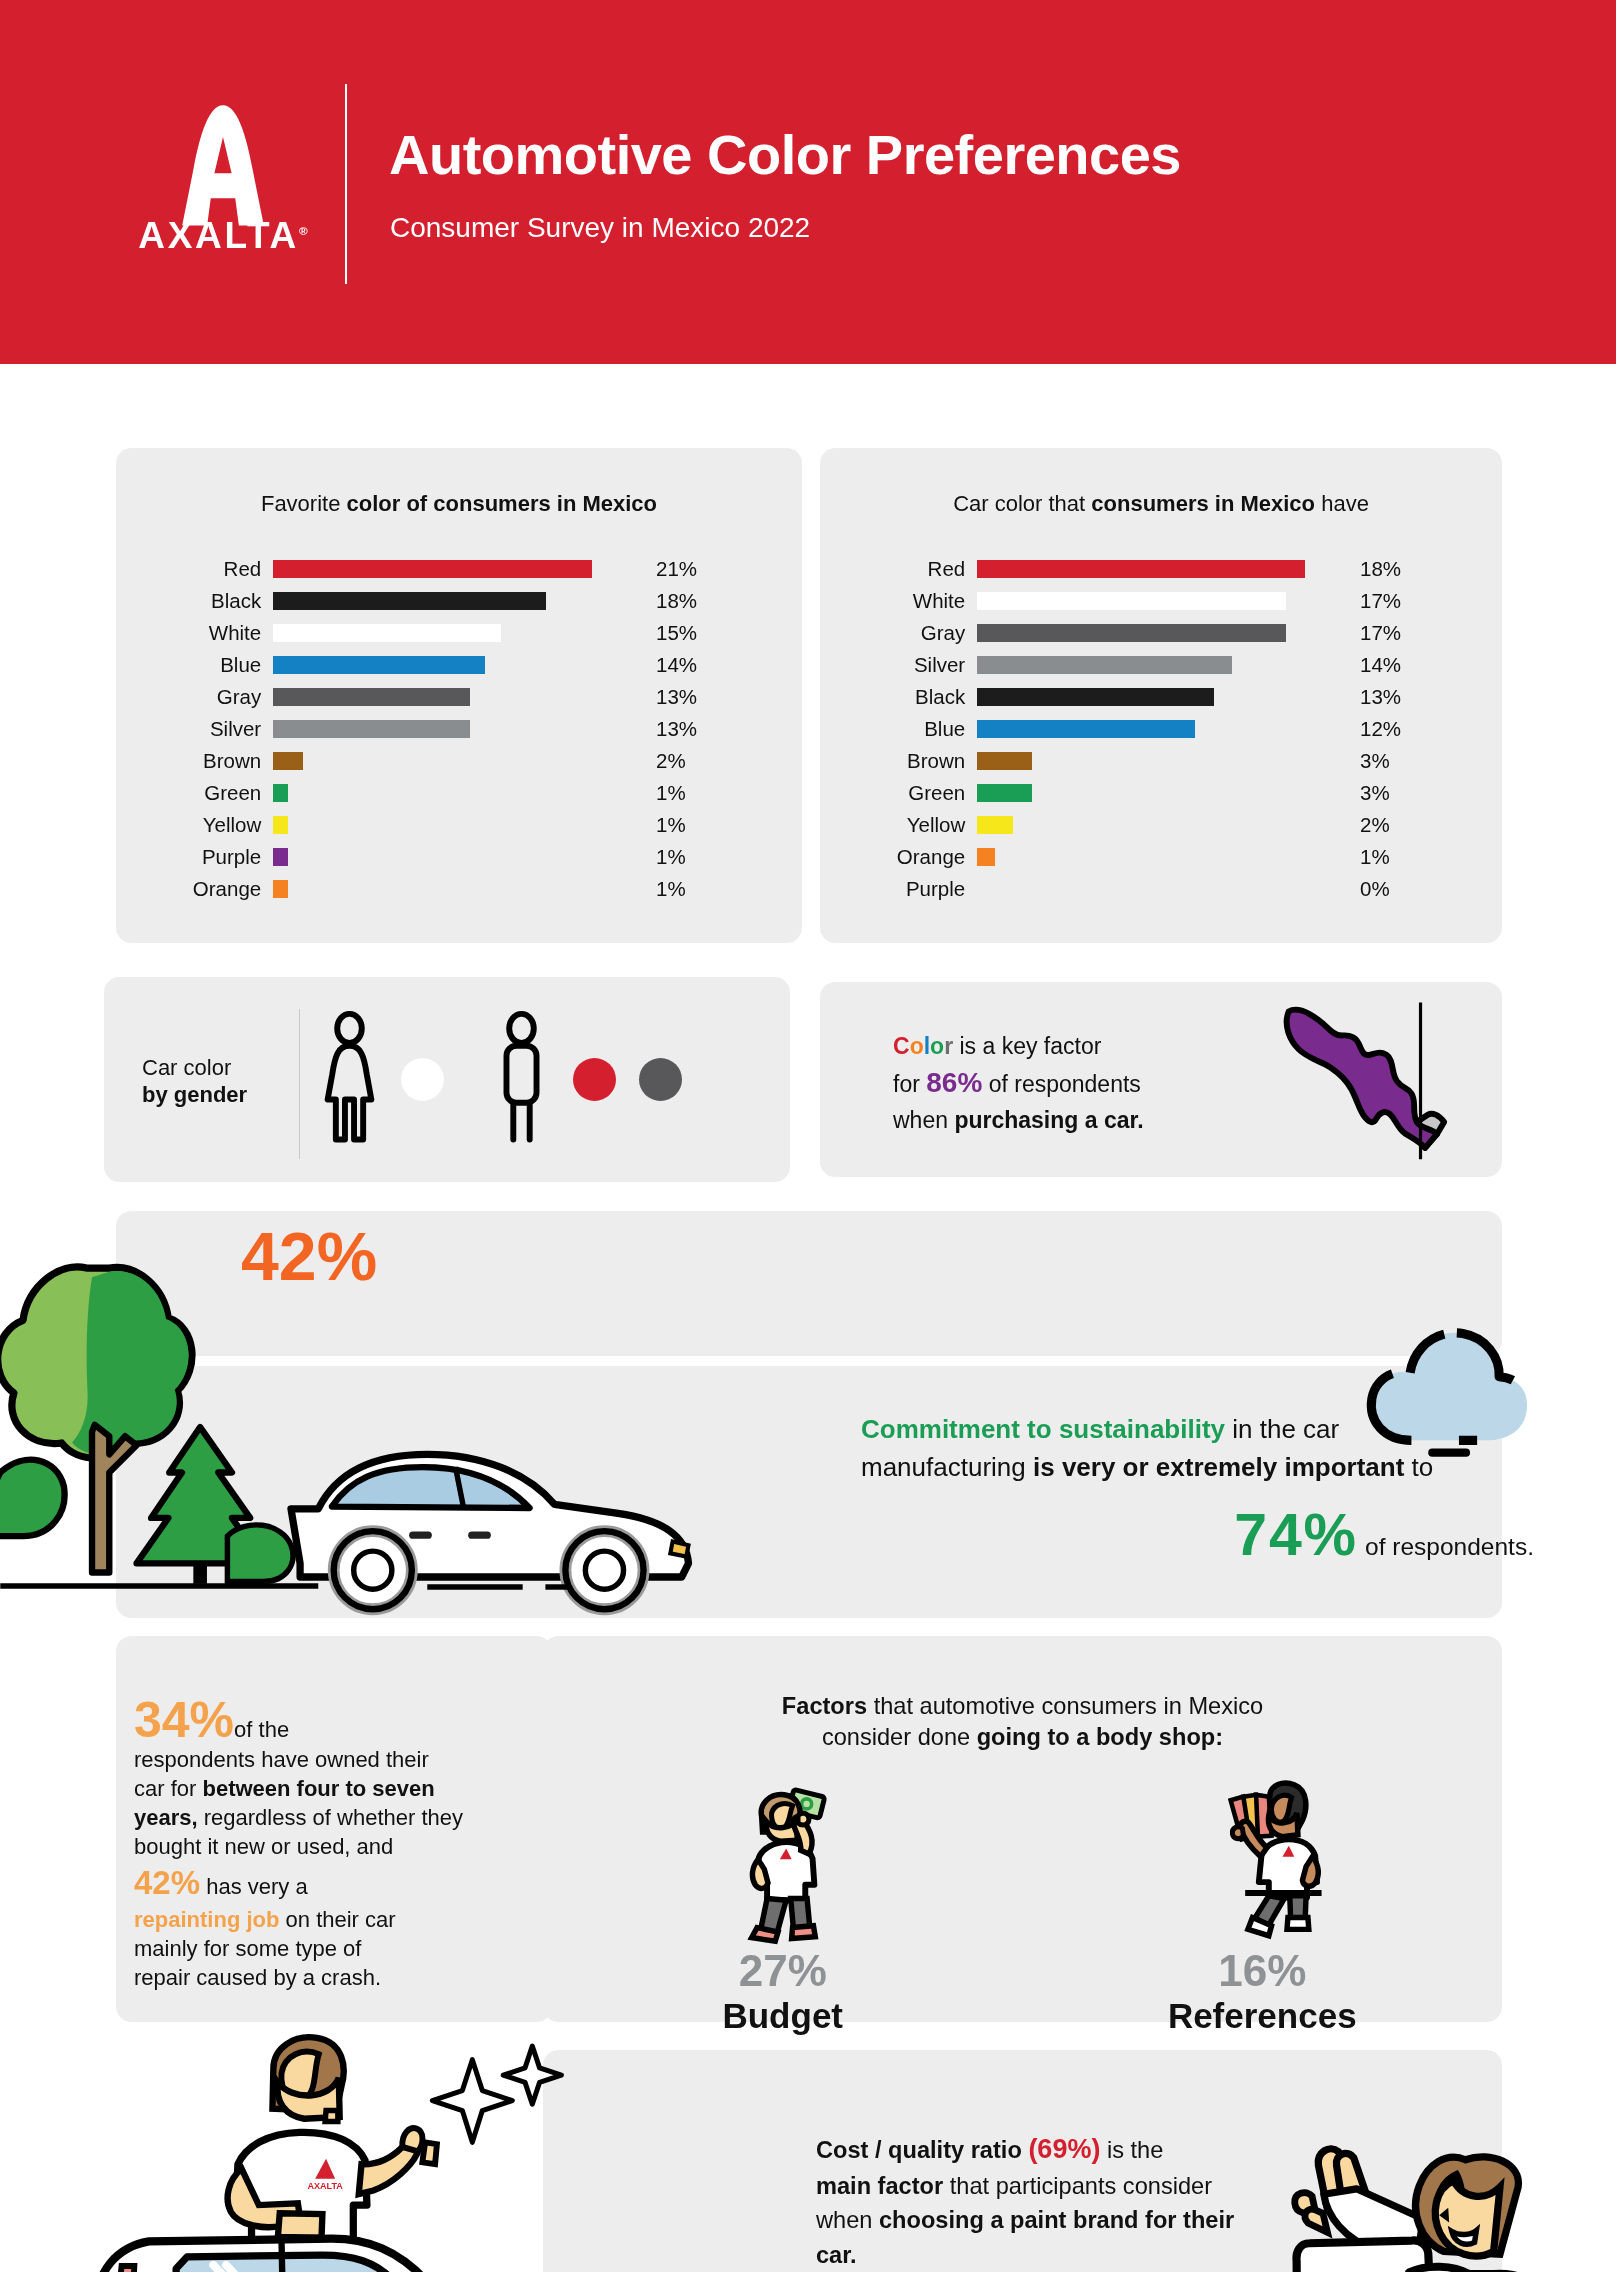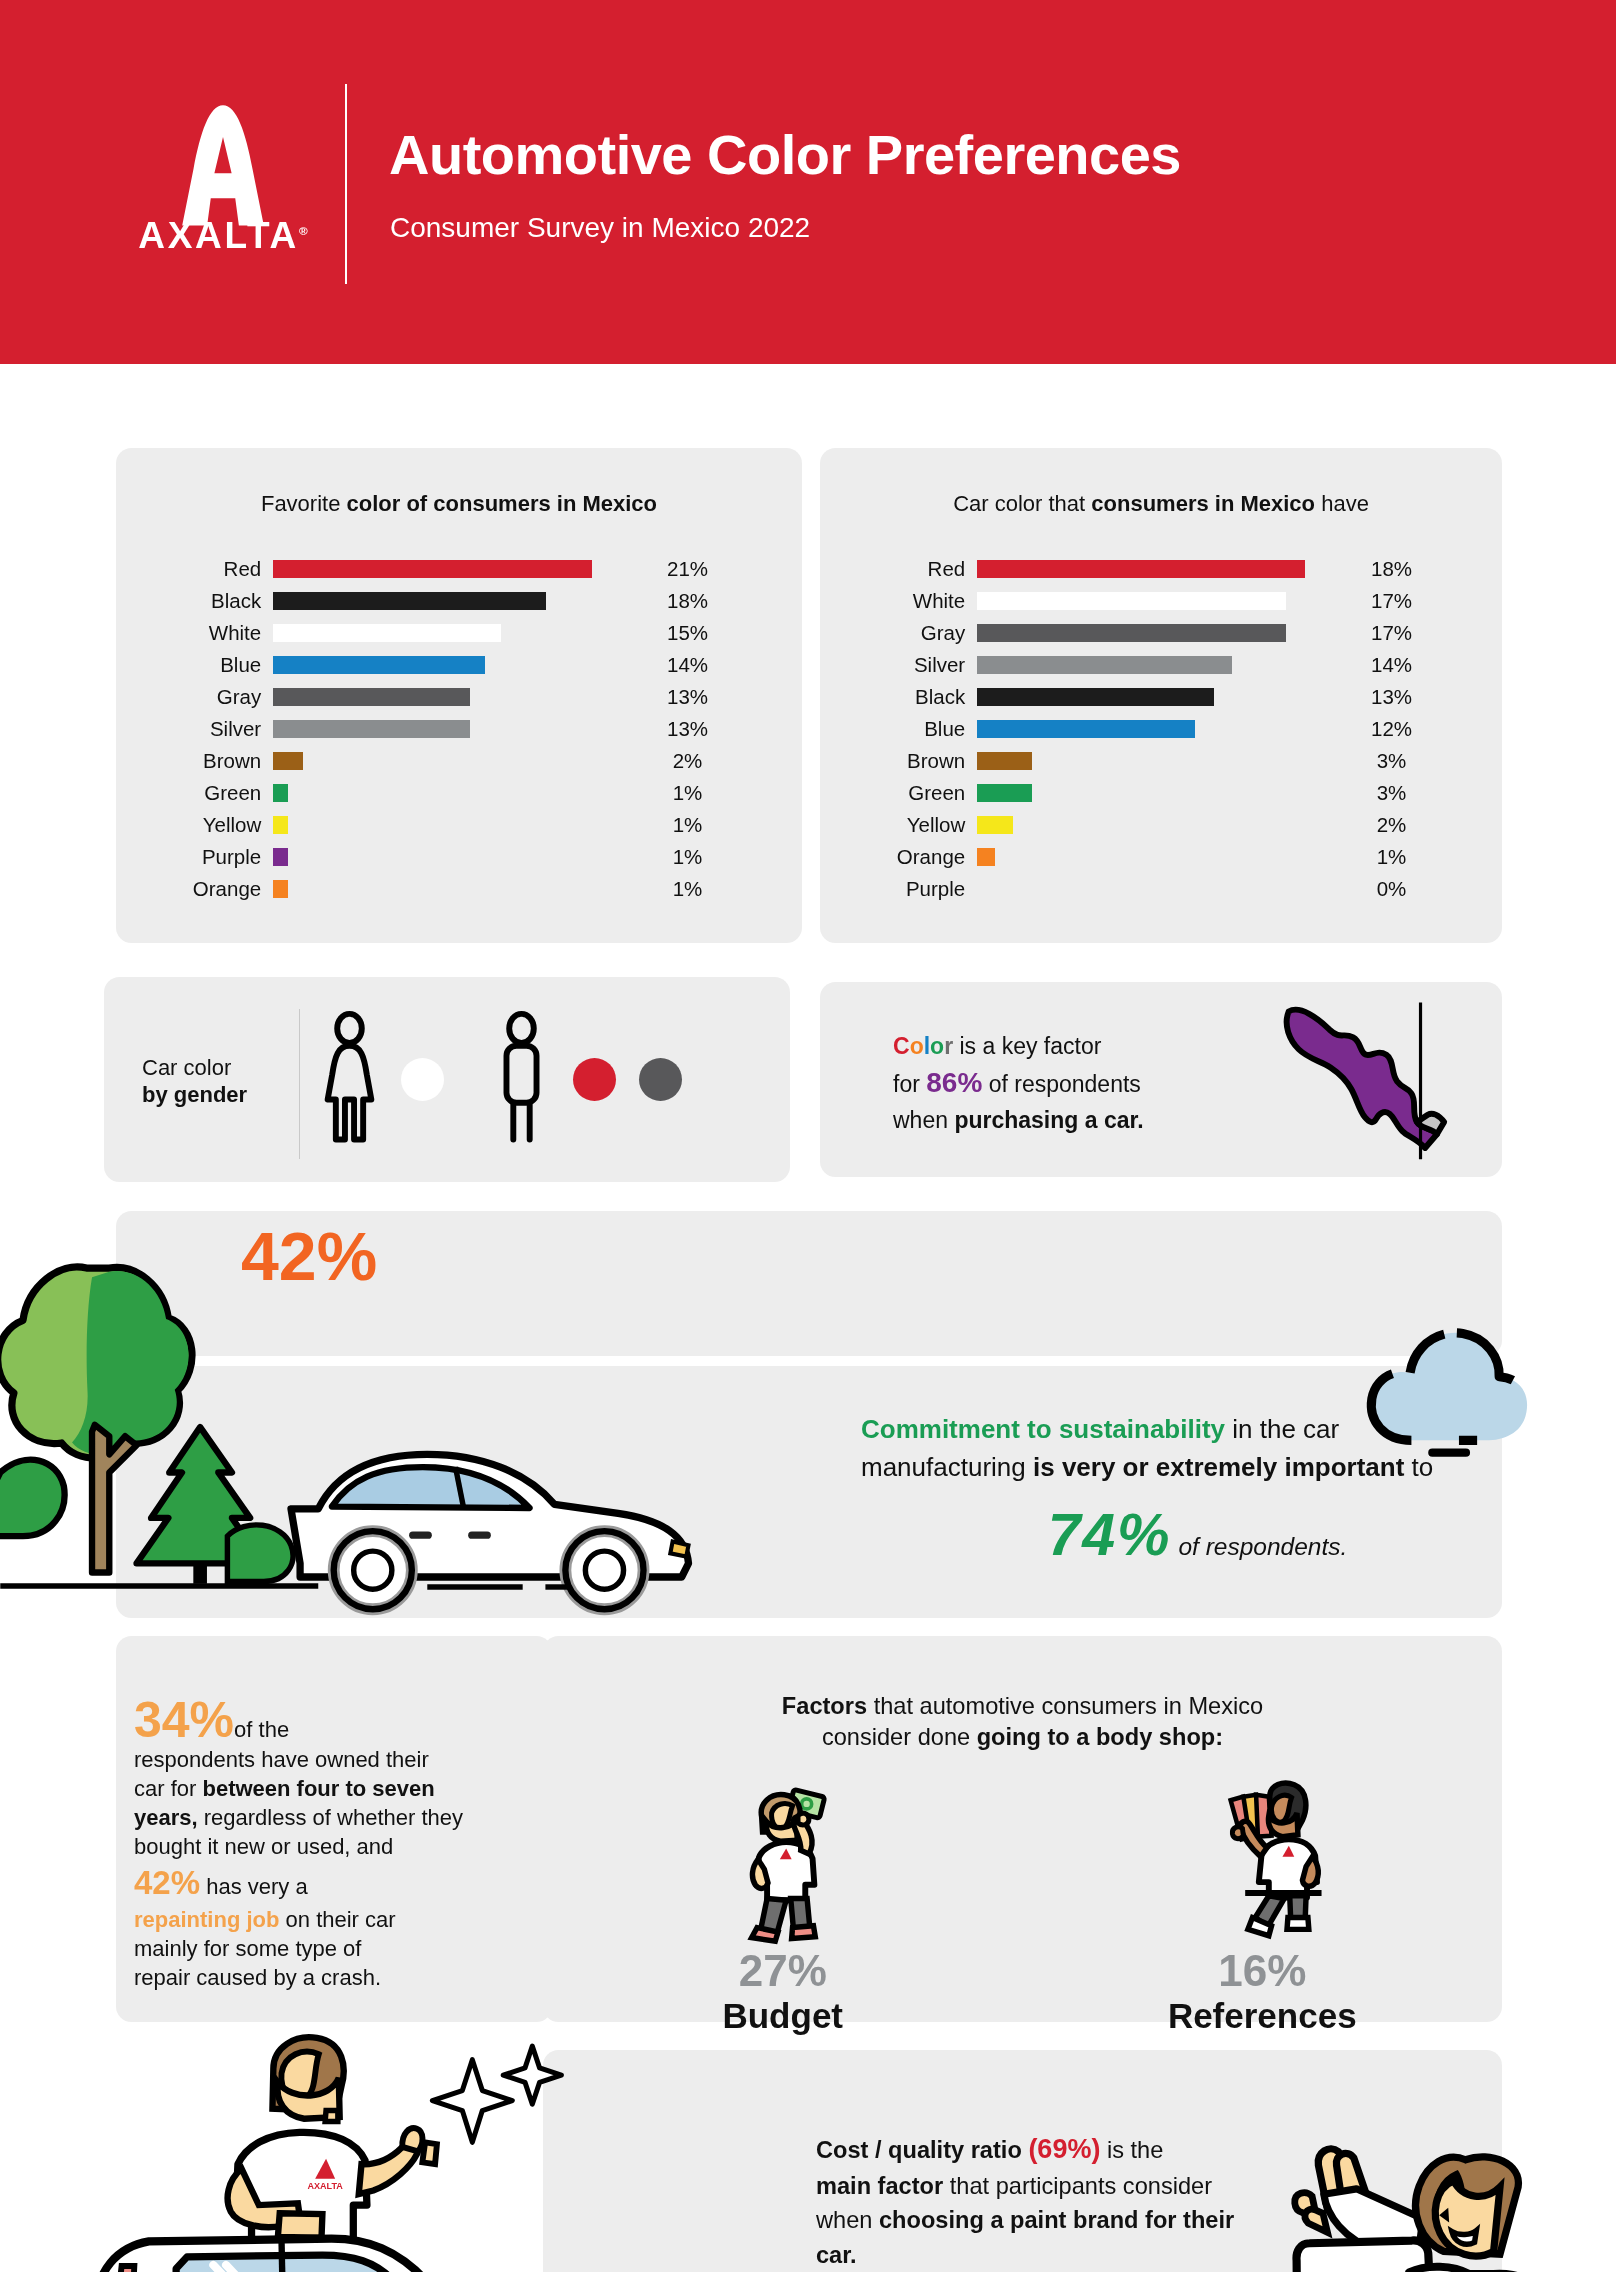--- a/index.html
+++ b/index.html
@@ -42,21 +42,21 @@
   }
   .chart-title b{ font-weight:bold; }
   .bar-rows{ position:absolute; left:0; top:105px; width:100%; }
   .bar-row{ display:flex; align-items:center; height:32px; }
   .bar-label{
     width:157px; text-align:right; padding-right:11.8px;
     font-size:20.5px; color:#111; white-space:nowrap;
   }
   .bar-track{ width:364px; height:17.3px; position:relative; }
   .bar-fill{ height:17.3px; }
-  .bar-val{ width:82px; padding-left:19px; font-size:20.5px; color:#111;text-align:center; }
+  .bar-val{ width:82px; padding-left:19px; font-size:20.5px; color:#111; }
 
   
   .gender-label{
     position:absolute; left:38px; top:77px; width:150px;
     font-size:22px; line-height:1.24; color:#111;
   }
   .gender-label b{ font-weight:bold; }
   .gender-sep{ position:absolute; left:195px; top:32px; width:1.4px; height:150px; background:#c9c9c9; }
   .pictos{ position:absolute; left:218px; top:36px; display:flex; align-items:center; gap:23.6px; }
   .swatch{ width:43px; height:43px; border-radius:50%; }
@@ -77,21 +77,21 @@
 
   
   .b42-num{ position:absolute; left:125px; top:11px; font-size:68px; font-weight:bold; color:#F26522; line-height:1; }
   .b42-txt{ position:absolute; left:277px; top:51px; font-size:23px; color:#111; white-space:nowrap; }
   .b42-txt b{ font-weight:bold; }
 
   
   .sus{ position:absolute; left:745px; top:45px; width:673px; font-size:26px; line-height:1.45; color:#111; }
   .sus .grn{ color:#1A9D54; font-weight:bold; }
   .sus b{ font-weight:bold; }
-  .sus-big{ display:block; text-align:center; margin-top:6.4px;font-style:italic; }
+  .sus-big{ display:block; text-align:right; margin-top:6.4px; }
   .sus-big .n{ font-size:59px; font-weight:bold; color:#1A9D54; letter-spacing:1.8px; }
   .sus-big .t{ font-size:24.5px; color:#111; }
 
   
   .p34{
     position:absolute; left:18px; top:59px; width:400px; text-align:left;
     font-size:22px; line-height:1.32; color:#111;
   }
   .p34 .big{ font-size:50px; font-weight:bold; color:#F4A24B; line-height:1; }
   .p34 .org{ font-size:33px; font-weight:bold; color:#F4A24B; }

